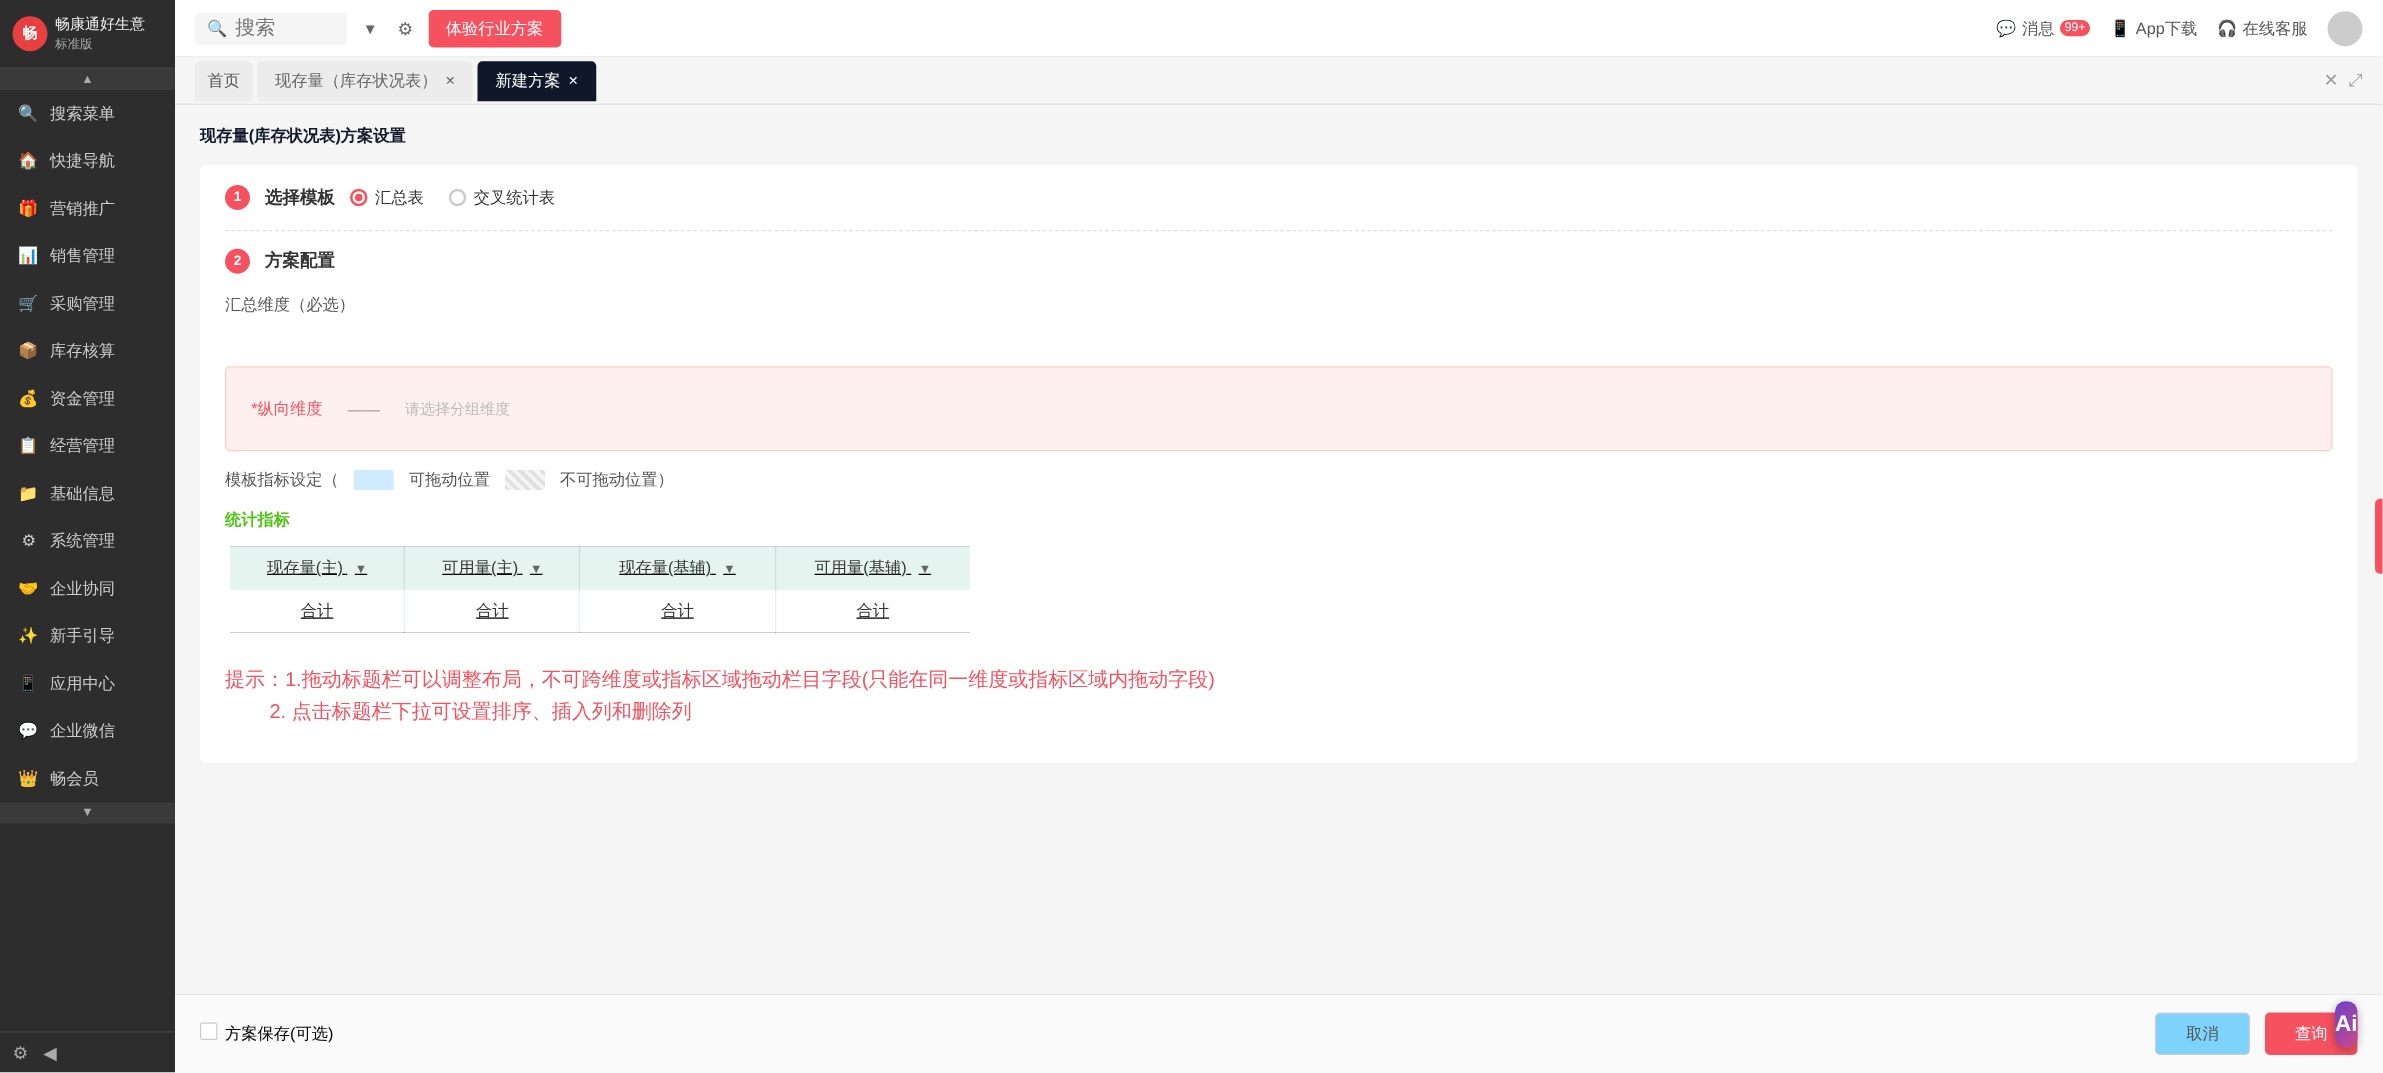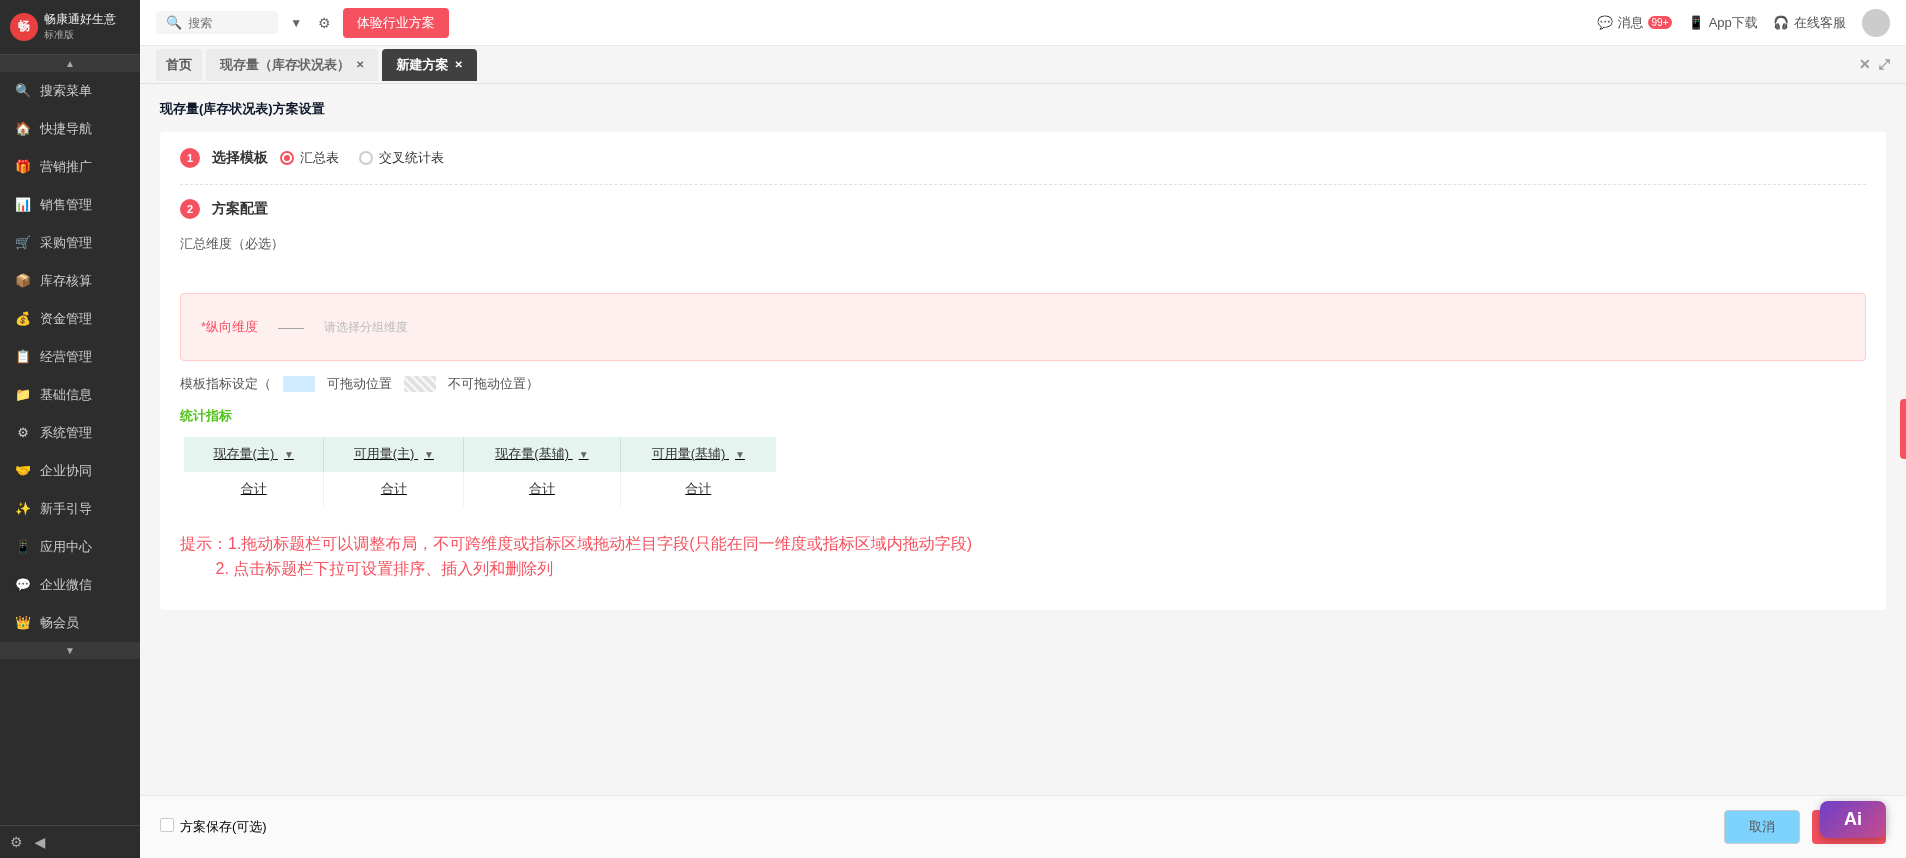--- a/index.html
+++ b/index.html
@@ -63,21 +63,21 @@
       align-items: center;
       padding: 0 16px;
       height: 46px;
       gap: 12px;
       flex-shrink: 0;
     }
     .topbar-search {
       display: flex; align-items: center; gap: 6px;
       background: #f5f5f5; border-radius: 4px; padding: 4px 10px; min-width: 120px;
     }
-    .topbar-search input { background: none; border: none; outline: none; font-size: 12px; color: #999; width: 80px; }
+    .topbar-search input { background: none; border: none; outline: none; font-size: 16px; color: #999; width: 80px; }
     .topbar-dropdown { color: #666; cursor: pointer; font-size: 12px; }
     .topbar-gear { color: #666; cursor: pointer; font-size: 14px; margin-left: 4px; }
     .topbar-btn {
       background: #f5515f;
       color: white;
       border: none;
       border-radius: 4px;
       padding: 6px 14px;
       cursor: pointer;
       font-size: 13px;
@@ -91,34 +91,33 @@
     
     .tabbar {
       background: #f5f5f5;
       display: flex;
       align-items: center;
       padding: 0 16px;
       height: 38px;
       gap: 4px;
       border-bottom: 1px solid #e0e0e0;
       flex-shrink: 0;
-      font-weight: bold;
     }
     .tab {
       display: flex; align-items: center; gap: 6px;
       padding: 6px 14px;
       border-radius: 4px 4px 0 0;
       cursor: pointer;
       font-size: 13px;
       color: #666;
       background: #ececec;
       height: 32px;
     }
     .tab.active {
-      background: #404040;
+      background: #0f172a;
       color: white;
     }
     .tab-close { font-size: 10px; cursor: pointer; }
     .tab-home { color: #555; padding: 6px 10px; }
     .tab-expand { margin-left: auto; display: flex; gap: 8px; color: #999; cursor: pointer; font-size: 16px; }
 
     
     .content {
       flex: 1;
       overflow-y: auto;
@@ -290,21 +289,21 @@
     }
 
     
     .ai-float {
       position: fixed;
       bottom: 20px;
       right: 20px;
       background: linear-gradient(135deg, #6e40c9, #c84b8a);
       color: white;
       border-radius: 8px;
-      padding: 8px 24px;
+      padding: 8px 0;
       font-size: 18px;
       font-weight: bold;
       cursor: pointer;
       box-shadow: 0 2px 8px rgba(0,0,0,0.3);
     }
 
     
     .right-tab {
       position: fixed;
       right: 0;

